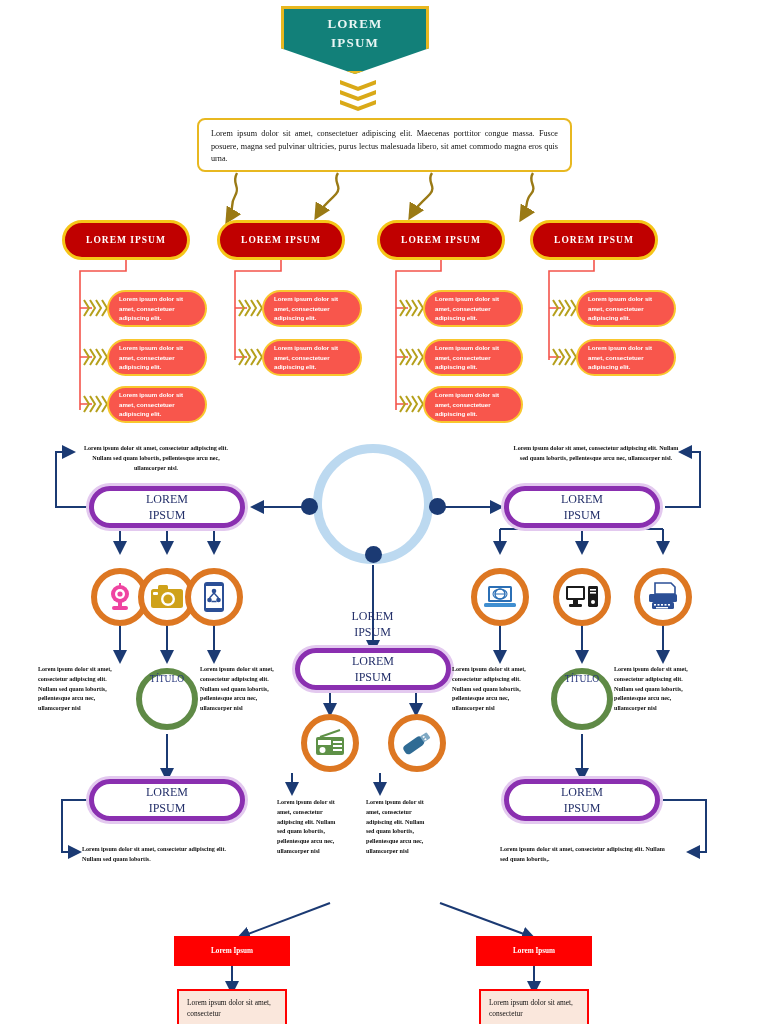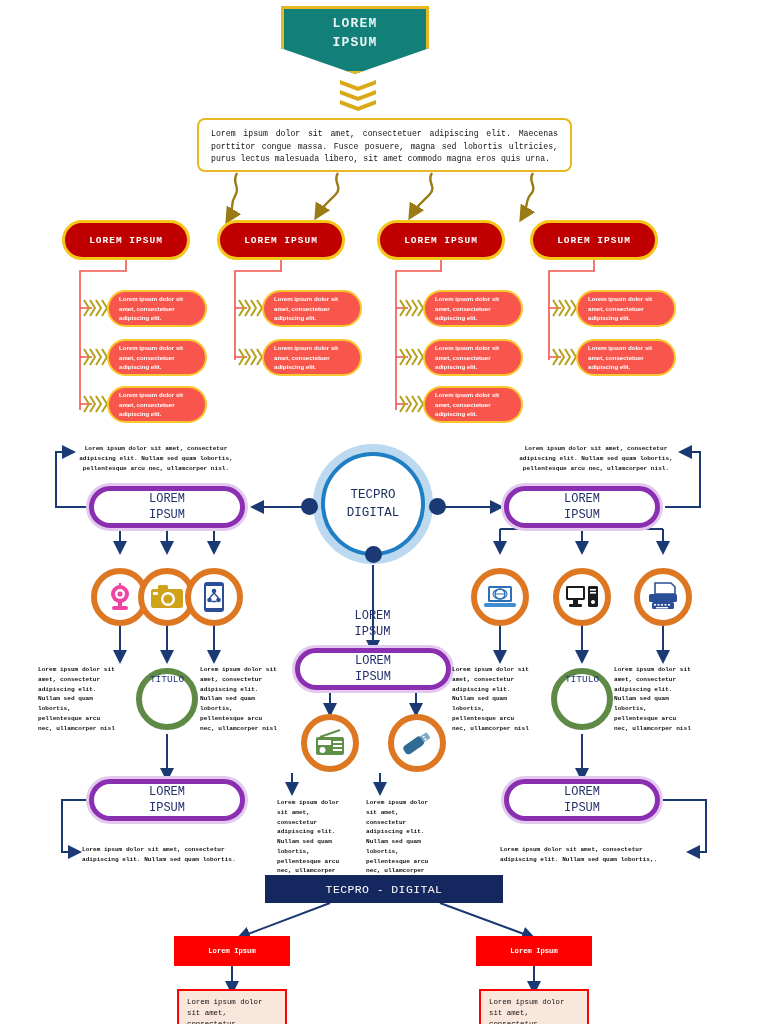--- a/index.html
+++ b/index.html
@@ -1,19 +1,19 @@
 <!DOCTYPE html>
 <html><head>
 <meta charset="utf-8">
 <style>
   html,body{margin:0;padding:0;background:#ffffff;}
   body{width:768px;height:1024px;position:relative;overflow:hidden;
        font-family:"Liberation Serif", serif;color:#1a1a3a;}
   .page{position:relative;width:768px;height:1024px;}
-  .abs{position:absolute;font-family:Liberation Mono, monospace;}
+  .abs{position:absolute;}
 
   
   .banner{
     left:281px;top:6px;width:148px;height:68px;
     background:#128079;border:3px solid #e8b820;
     clip-path:polygon(0 0,100% 0,100% 62%,50% 100%,0 62%);
     display:flex;align-items:center;justify-content:center;
     text-align:center;color:#eaf6f5;font-size:13px;font-weight:bold;
     letter-spacing:1.2px;line-height:1.5;padding-bottom:14px;box-sizing:border-box;
   }
@@ -185,21 +185,21 @@
   <div class="abs banner">
     <div>
       <span>LOREM</span><br>
       <span>IPSUM</span>
     </div>
   </div>
   <div class="abs chev" style="top:80px"></div>
   <div class="abs chev" style="top:90px"></div>
   <div class="abs chev" style="top:100px"></div>
 
-  <div class="abs introbox">Lorem ipsum dolor sit amet, consectetuer adipiscing elit. Maecenas porttitor congue massa. Fusce posuere, magna sed lobortis ultricies, purus lectus malesuada libero, sit amet commodo magna eros quis urna.</div>
+  <div class="abs introbox">Lorem ipsum dolor sit amet, consectetuer adipiscing elit. Maecenas porttitor congue massa. Fusce posuere, magna sed pulvinar ultricies, purus lectus malesuada libero, sit amet commodo magna eros quis urna.</div>
 
   <div class="abs redbtn" style="left:62px;top:220px">LOREM IPSUM</div>
   <div class="abs redbtn" style="left:217px;top:220px">LOREM IPSUM</div>
   <div class="abs redbtn" style="left:377px;top:220px">LOREM IPSUM</div>
   <div class="abs redbtn" style="left:530px;top:220px">LOREM IPSUM</div>
 
   <svg class="ov">
     <g stroke="#b5a01c" stroke-width="2" fill="none">
       <path d="M84,300 l5,8 l-5,8 M90,300 l5,8 l-5,8 M96,300 l5,8 l-5,8 M102,300 l5,8 l-5,8"></path>
       <path d="M84,349 l5,8 l-5,8 M90,349 l5,8 l-5,8 M96,349 l5,8 l-5,8 M102,349 l5,8 l-5,8"></path>
@@ -225,24 +225,20 @@
   <div class="abs pill" style="left:262px;top:339px">Lorem ipsum dolor sit amet, consectetuer adipiscing elit.</div>
 
   <div class="abs pill" style="left:423px;top:290px">Lorem ipsum dolor sit amet, consectetuer adipiscing elit.</div>
   <div class="abs pill" style="left:423px;top:339px">Lorem ipsum dolor sit amet, consectetuer adipiscing elit.</div>
   <div class="abs pill" style="left:423px;top:386px">Lorem ipsum dolor sit amet, consectetuer adipiscing elit.</div>
 
   <div class="abs pill" style="left:576px;top:290px">Lorem ipsum dolor sit amet, consectetuer adipiscing elit.</div>
   <div class="abs pill" style="left:576px;top:339px">Lorem ipsum dolor sit amet, consectetuer adipiscing elit.</div>
 
   <div class="abs hub"></div>
-  <div class="abs hub-inner">
-    <span>TECPRO</span>
-    <span>DIGITAL</span>
-  </div>
   <div class="abs node" style="left:301px;top:498px"></div>
   <div class="abs node" style="left:429px;top:498px"></div>
   <div class="abs node" style="left:365px;top:546px"></div>
 
   <div class="abs bt" style="left:76px;top:444px;width:160px;text-align:center">Lorem ipsum dolor sit amet, consectetur adipiscing elit. Nullam sed quam lobortis, pellentesque arcu nec, ullamcorper nisl.</div>
   <div class="abs bt" style="left:512px;top:444px;width:168px;text-align:center">Lorem ipsum dolor sit amet, consectetur adipiscing elit. Nullam sed quam lobortis, pellentesque arcu nec, ullamcorper nisl.</div>
 
   <div class="abs cap" style="left:89px;top:486px">
     <div>
       <span>LOREM</span><br>
@@ -380,21 +376,20 @@
   <div class="abs cap" style="left:504px;top:779px">
     <div>
       <span>LOREM</span><br>
       <span>IPSUM</span>
     </div>
   </div>
 
   <div class="abs bt" style="left:82px;top:845px;width:155px">Lorem ipsum dolor sit amet, consectetur adipiscing elit. Nullam sed quam lobortis.</div>
   <div class="abs bt" style="left:500px;top:845px;width:165px">Lorem ipsum dolor sit amet, consectetur adipiscing elit. Nullam sed quam lobortis,.</div>
 
-  <div class="abs navybar">TECPRO - DIGITAL</div>
 
   <div class="abs redbox" style="left:174px;top:936px">Lorem Ipsum</div>
   <div class="abs redbox" style="left:476px;top:936px">Lorem Ipsum</div>
 
   <div class="abs creambox" style="left:177px;top:989px">Lorem ipsum dolor sit amet, consectetur</div>
   <div class="abs creambox" style="left:479px;top:989px">Lorem ipsum dolor sit amet, consectetur</div>
 
 </div>
 
 </body></html>

